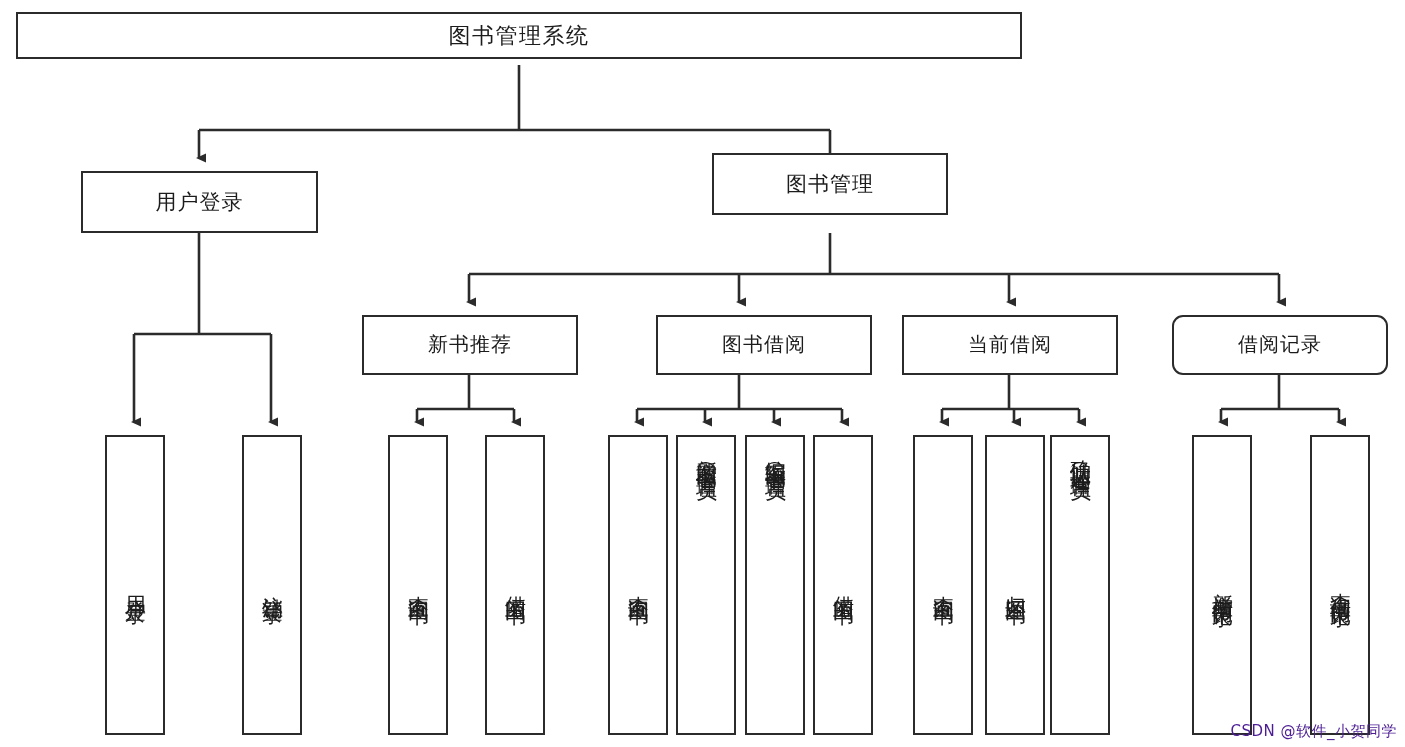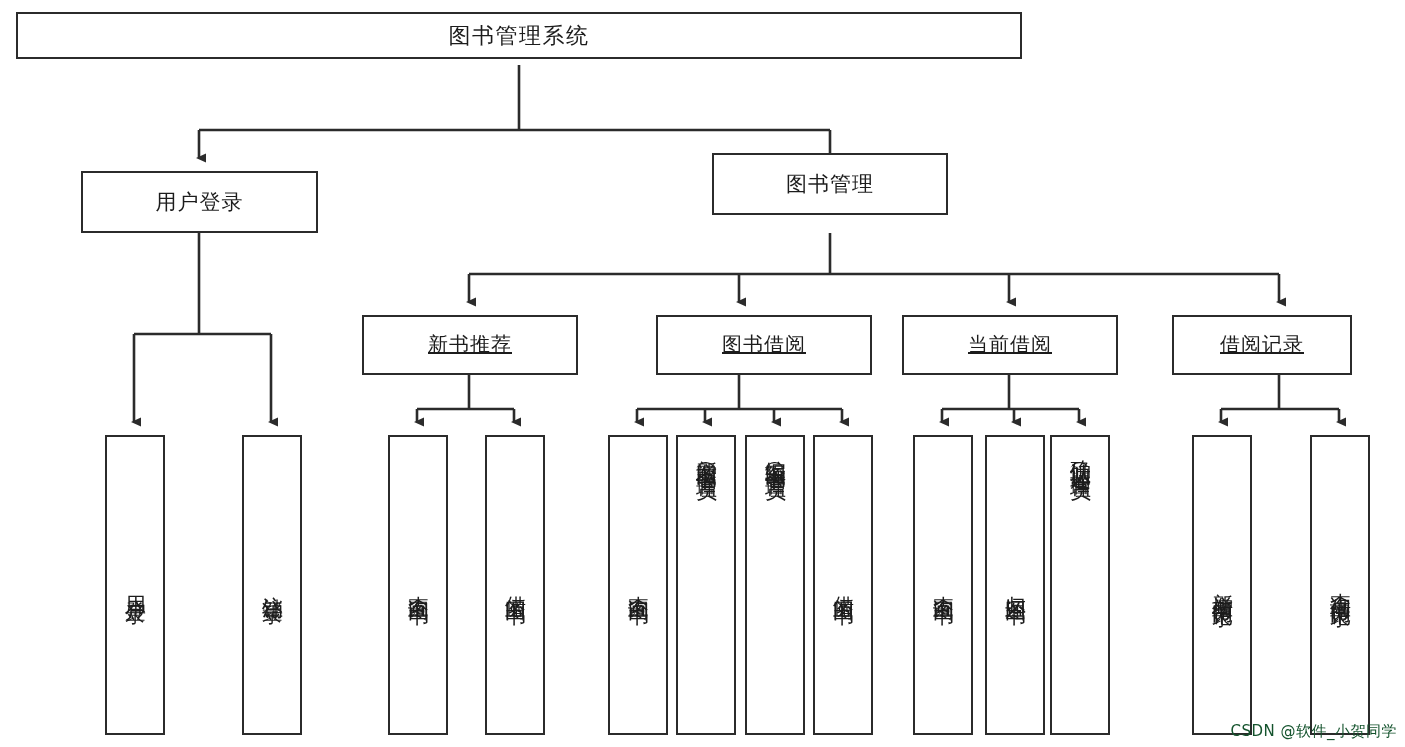--- a/index.html
+++ b/index.html
@@ -42,21 +42,21 @@
     color:#1c1c1c;
     white-space:nowrap;
   }
   
   .node.horiz .lbl{
     font-size:21px;
     letter-spacing:1px;
   }
   .node.root .lbl{ font-size:22px; letter-spacing:1.5px; }
   .node.mid  .lbl{ font-size:21px; }
-  .node.sub  .lbl{ font-size:20px;text-decoration:underline; }
+  .node.sub  .lbl{ font-size:20px; }
 
   
   .node.leaf{
     align-items:flex-start;
     justify-content:center;
     padding-top:6px;
   }
   .node.leaf .lbl{
     writing-mode:vertical-rl;
     text-orientation:upright;
@@ -69,21 +69,21 @@
   .node.leaf.centered{
     align-items:center;
     padding-top:0;
   }
   
   #watermark{
     position:absolute;
     right:8px;
     bottom:6px;
     font-size:15px;
-    color:#14532d;
+    color:#4c1d95;
     letter-spacing:0.5px;
     z-index:5;
     white-space:nowrap;
     font-family:"DejaVu Sans","Liberation Sans",sans-serif;
   }
 </style>
 </head>
 <body>
 
 <div id="canvas">
@@ -151,21 +151,21 @@
 
   <div class="node horiz sub" style="left:362px;top:315px;width:216px;height:60px;">
     <span class="lbl">新书推荐</span>
   </div>
   <div class="node horiz sub" style="left:656px;top:315px;width:216px;height:60px;">
     <span class="lbl">图书借阅</span>
   </div>
   <div class="node horiz sub" style="left:902px;top:315px;width:216px;height:60px;">
     <span class="lbl">当前借阅</span>
   </div>
-  <div class="node horiz sub" style="left:1172px;top:315px;width:180px;height:60px;">
+  <div class="node horiz sub" style="left:1172px;top:315px;width:216px;height:60px;border-radius:11px;">
     <span class="lbl">借阅记录</span>
   </div>
 
   <div class="node leaf centered" style="left:105px;top:435px;width:60px;height:300px;">
     <span class="lbl">用户登录</span>
   </div>
   <div class="node leaf centered" style="left:242px;top:435px;width:60px;height:300px;">
     <span class="lbl">注销登录</span>
   </div>
 

